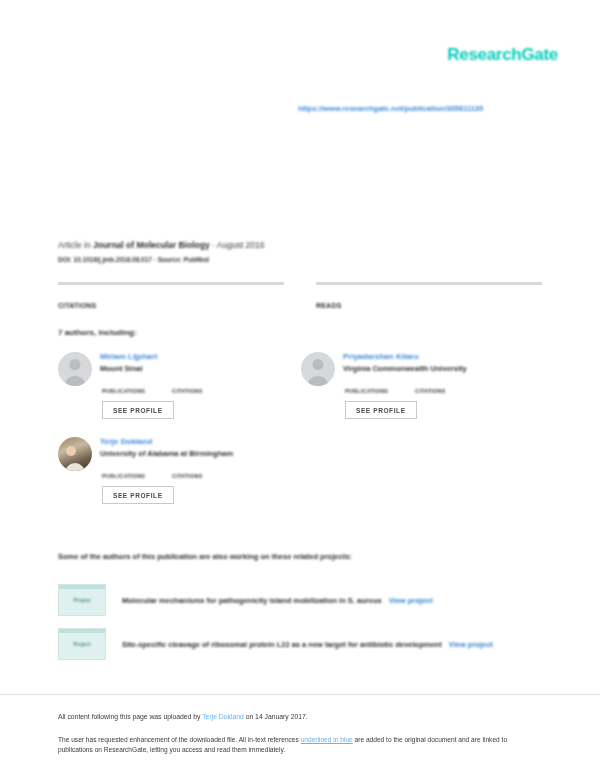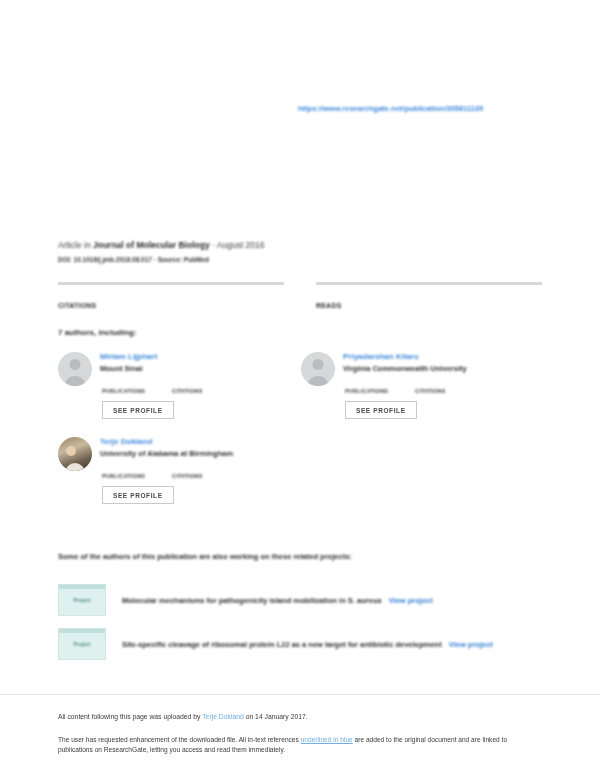--- a/index.html
+++ b/index.html
@@ -301,20 +301,21 @@
   .footer-note .blue {
     color: #6fb0e8;
     text-decoration: underline;
   }
 </style>
 </head>
 <body>
 
 <div id="page">
 
+  <div class="rg-logo">ResearchGate</div>
 
   <a class="pub-url">https://www.researchgate.net/publication/305811135</a>
 
   <div class="article-line">
     <span class="lbl">Article</span>
     <span class="lbl">in</span>
     <span class="jrnl">Journal of Molecular Biology</span>
     <span class="lbl">·</span>
     <span class="lbl">August 2016</span>
   </div>

